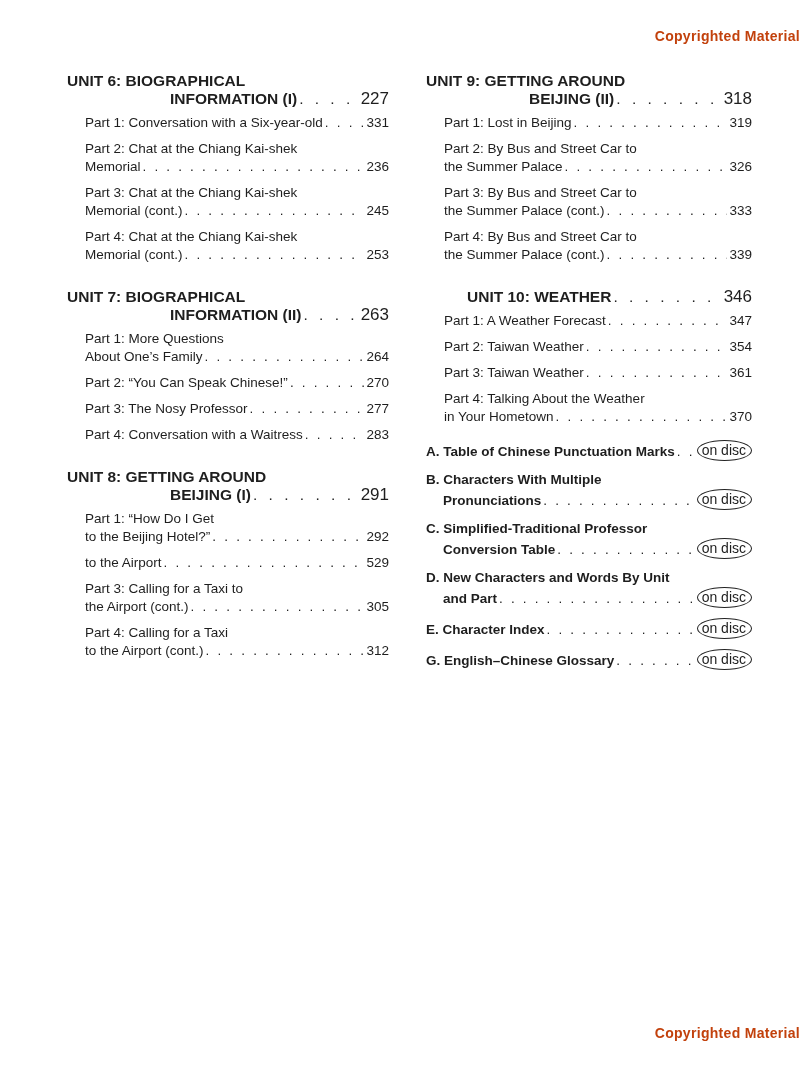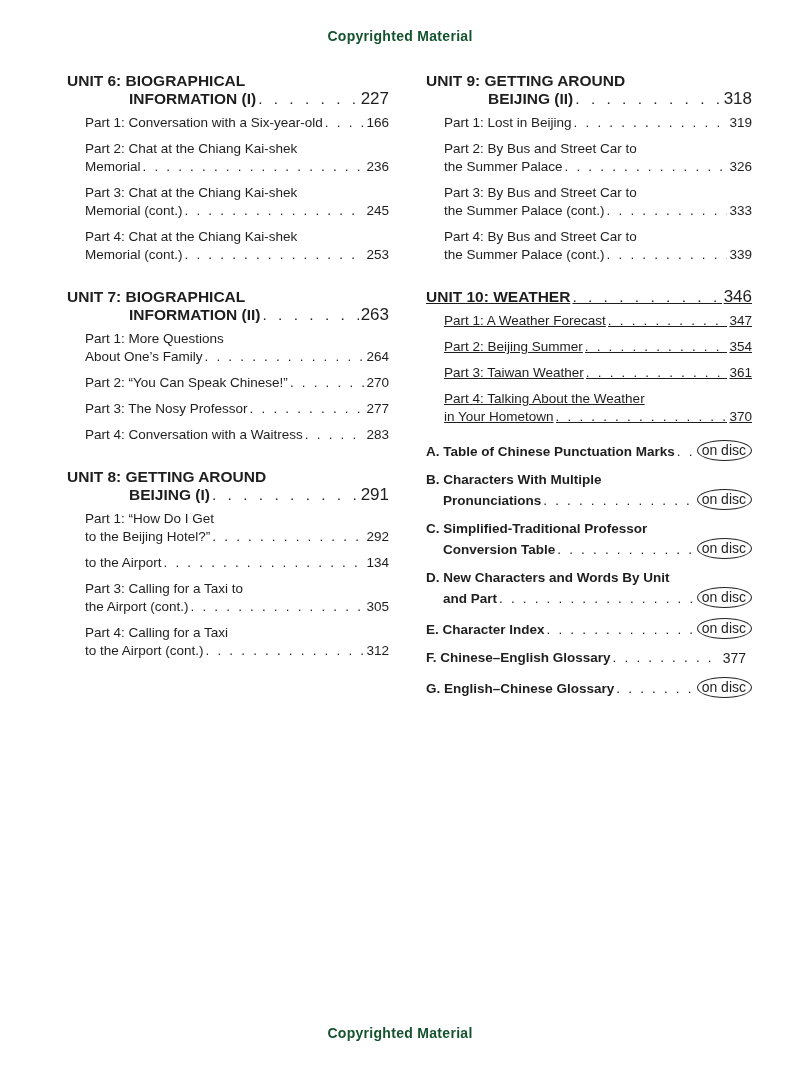--- a/index.html
+++ b/index.html
@@ -1,30 +1,30 @@
 <!DOCTYPE html>
 <html><head>
 <meta charset="utf-8">
 <style>
   html, body { margin:0; padding:0; background:#ffffff; }
   body { width:800px; height:1067px; position:relative; overflow:hidden; color:#1e1e1e;
          font-family:"Liberation Sans", sans-serif; }
-  .watermark { position:absolute; left:0; width:800px; text-align:center; color:#14532d;
+  .watermark { position:absolute; left:0; width:800px; text-align:right; color:#c2410c;
                font-weight:bold; font-size:14px; letter-spacing:0.3px; }
   .wm-top { top:28px; }
   .wm-bottom { top:1025px; }
   .col { position:absolute; top:72px; }
   .col-left { left:67px; width:322px; }
   .col-right { left:426px; width:326px; }
   .unit { margin-bottom:24px; }
   .unit-head { font-weight:bold; font-size:15.5px; line-height:18px; position:relative; }
   .unit-head .l1 { display:block; }
   .unit-head .l2row { display:flex; align-items:flex-end; padding-left:62px; }
   .unit-head .l2row.single { padding-left:0; }
-  .unit-head .title { white-space:nowrap; }
+  .unit-head .title { white-space:nowrap;margin-left:41px; }
   .dots { flex:1; overflow:hidden; white-space:nowrap; font-weight:normal; letter-spacing:3.5px; color:#222; margin:0 2px; }
   .dots::after { content:". . . . . . . . . . . . . . . . . . . . . . . . . . . . . . . . . . . . . . . . . . . . . . . . . . . . . . . . . . . . . . . ."; }
   .unit-page { font-weight:normal; font-size:17px; white-space:nowrap; }
   .parts { padding-left:18px; margin-top:6px; }
   .part { font-size:13.5px; line-height:18px; margin-bottom:8px; }
   .part .l1 { display:block; }
   .row { display:flex; align-items:flex-end;text-align:center; }
   .row .txt { white-space:nowrap; }
   .row .dots { letter-spacing:2.2px; font-size:13.5px; }
   .row .pg { white-space:nowrap; }
@@ -48,21 +48,21 @@
         <span class="title">INFORMATION (I)</span>
         <span class="dots"></span>
         <span class="unit-page">227</span>
       </div>
     </div>
     <div class="parts">
       <div class="part">
         <div class="row">
             <span class="txt">Part 1: Conversation with a Six-year-old</span>
             <span class="dots"></span>
-            <span class="pg">166</span>
+            <span class="pg">331</span>
           </div>
       </div>
       <div class="part">
         <span class="l1">Part 2: Chat at the Chiang Kai-shek</span>
         <div class="row">
             <span class="txt">Memorial</span>
             <span class="dots"></span>
             <span class="pg">236</span>
           </div>
       </div>
@@ -142,21 +142,21 @@
         <div class="row">
             <span class="txt">to the Beijing Hotel?”</span>
             <span class="dots"></span>
             <span class="pg">292</span>
           </div>
       </div>
       <div class="part">
         <div class="row">
             <span class="txt">to the Airport</span>
             <span class="dots"></span>
-            <span class="pg">134</span>
+            <span class="pg">529</span>
           </div>
       </div>
       <div class="part">
         <span class="l1">Part 3: Calling for a Taxi to</span>
         <div class="row">
             <span class="txt">the Airport (cont.)</span>
             <span class="dots"></span>
             <span class="pg">305</span>
           </div>
       </div>
@@ -211,39 +211,39 @@
         <span class="l1">Part 4: By Bus and Street Car to</span>
         <div class="row">
             <span class="txt">the Summer Palace (cont.)</span>
             <span class="dots"></span>
             <span class="pg">339</span>
           </div>
       </div>
     </div>
   </div>
 
-  <div class="unit" style="margin-bottom:14px;text-decoration:underline;">
+  <div class="unit" style="margin-bottom:14px;">
     <div class="unit-head">
       <div class="l2row single">
         <span class="title">UNIT 10: WEATHER</span>
         <span class="dots"></span>
         <span class="unit-page">346</span>
       </div>
     </div>
     <div class="parts">
       <div class="part">
         <div class="row">
             <span class="txt">Part 1: A Weather Forecast</span>
             <span class="dots"></span>
             <span class="pg">347</span>
           </div>
       </div>
       <div class="part">
         <div class="row">
-            <span class="txt">Part 2: Beijing Summer</span>
+            <span class="txt">Part 2: Taiwan Weather</span>
             <span class="dots"></span>
             <span class="pg">354</span>
           </div>
       </div>
       <div class="part">
         <div class="row">
             <span class="txt">Part 3: Taiwan Weather</span>
             <span class="dots"></span>
             <span class="pg">361</span>
           </div>
@@ -293,27 +293,20 @@
     </div>
     <div class="app">
       <div class="row">
           <span class="txt">E. Character Index</span>
           <span class="dots"></span>
           <span class="disc">on disc</span>
         </div>
     </div>
     <div class="app">
       <div class="row">
-          <span class="txt">F. Chinese–English Glossary</span>
-          <span class="dots"></span>
-          <span class="pg" style="font-weight:normal;font-size:14px;padding-right:6px;">377</span>
-        </div>
-    </div>
-    <div class="app">
-      <div class="row">
           <span class="txt">G. English–Chinese Glossary</span>
           <span class="dots"></span>
           <span class="disc">on disc</span>
         </div>
     </div>
   </div>
 </div>
 
 <div class="watermark wm-bottom">Copyrighted Material</div>
 

